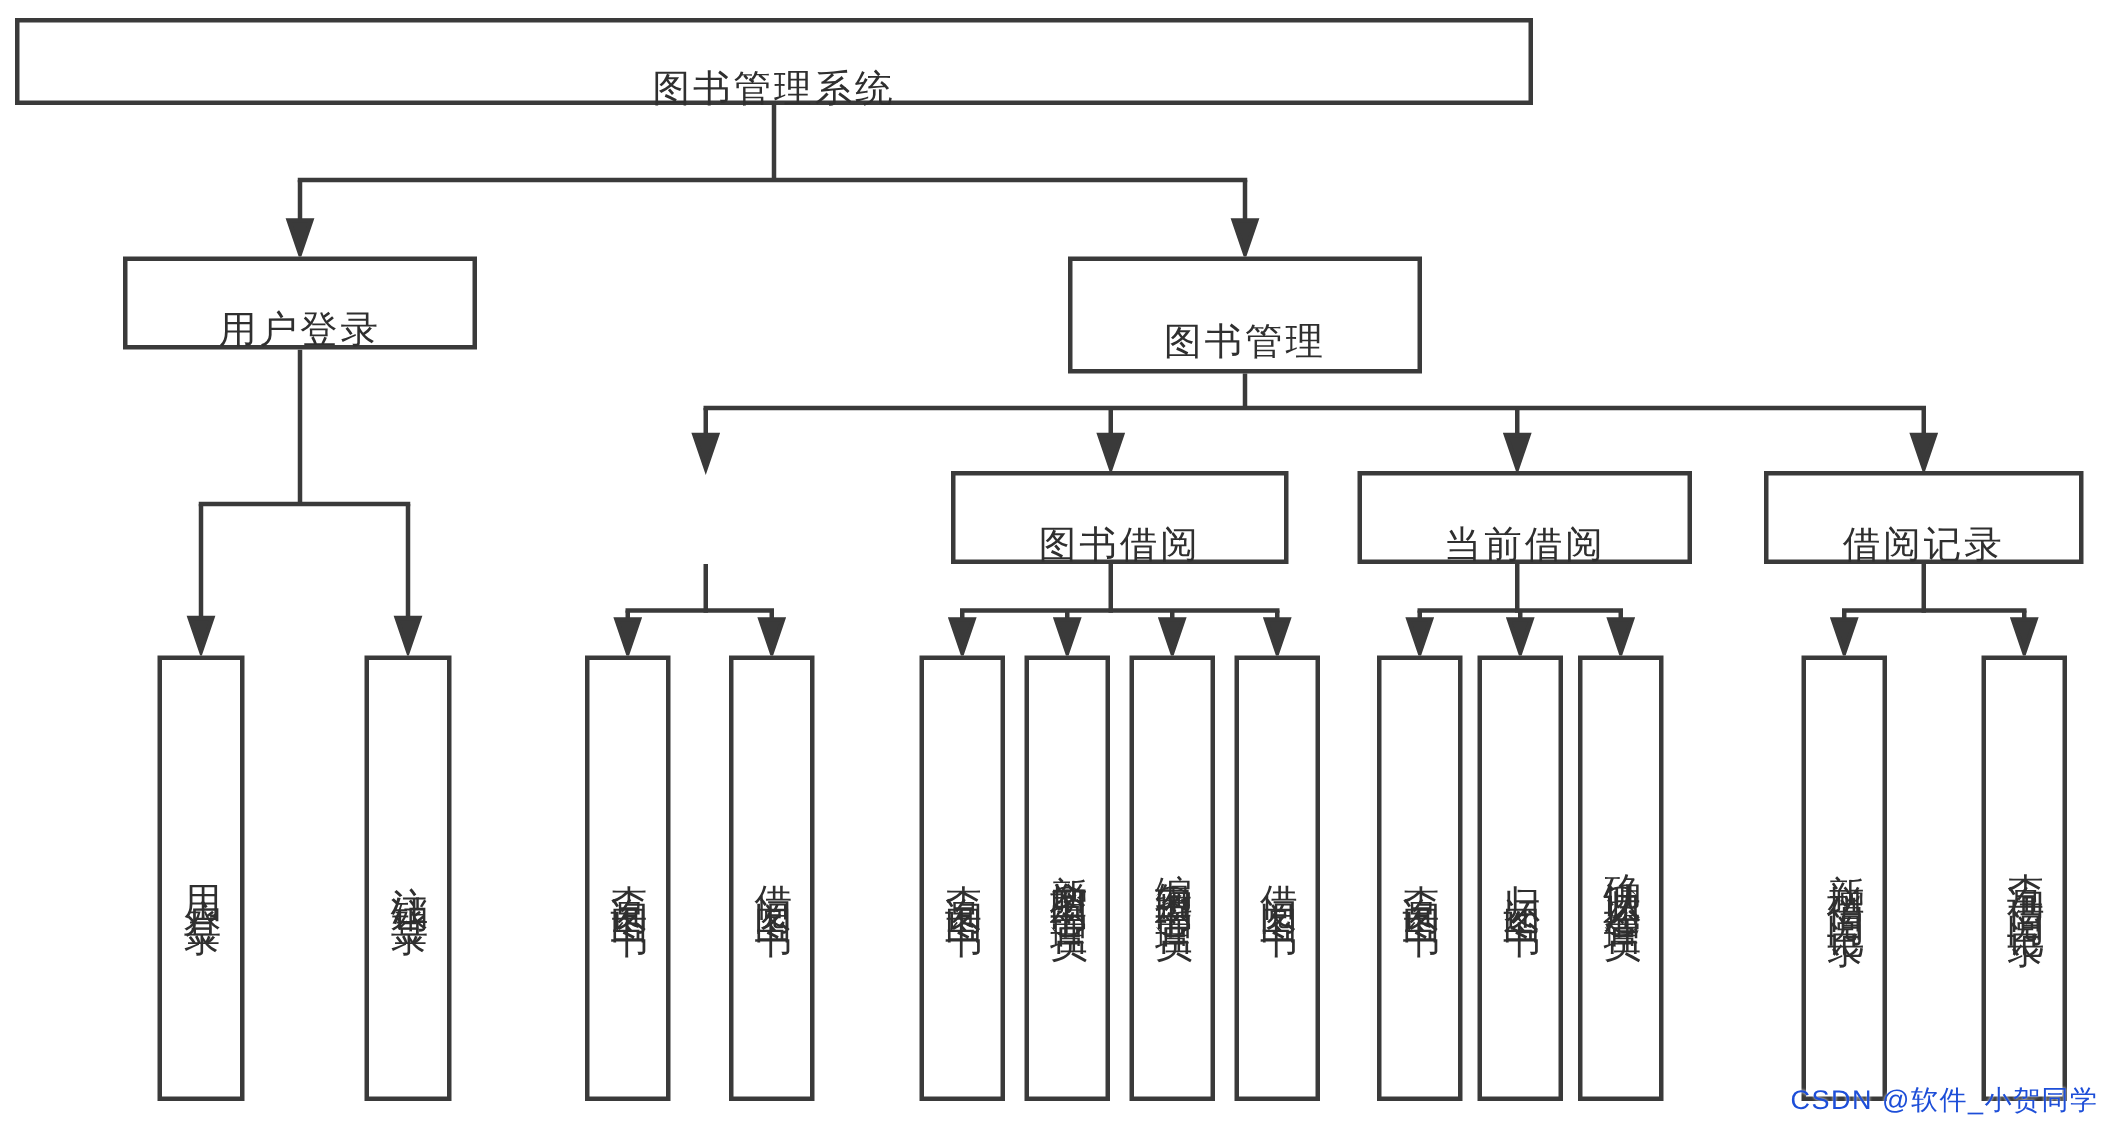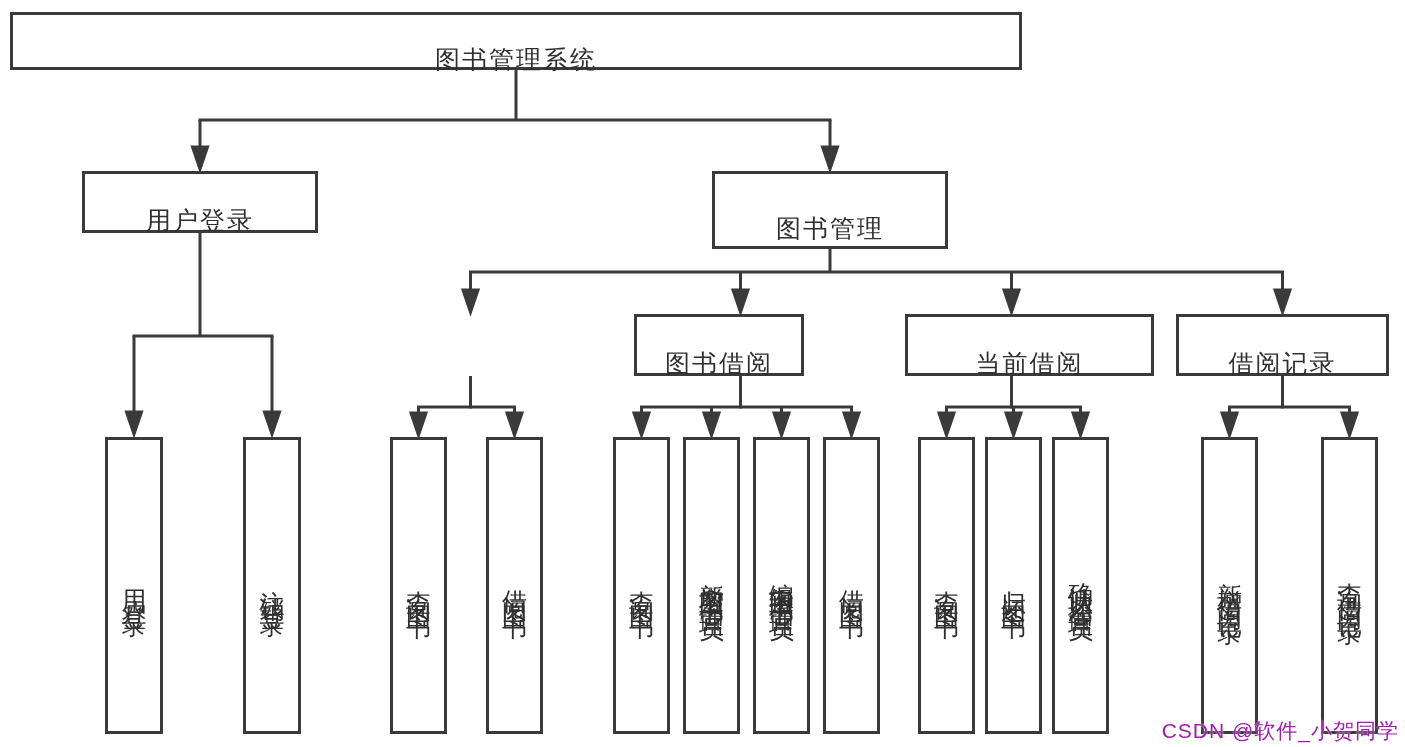--- a/index.html
+++ b/index.html
@@ -28,22 +28,22 @@
     writing-mode:vertical-rl;
     text-orientation:mixed;
     letter-spacing:8px;
     white-space:nowrap;
   }
   .v.tight span{letter-spacing:5px;}
   .watermark{
     position:absolute;
     right:6px;
     bottom:2px;
-    font-size:21px;
-    color:#a21caf;
+    font-size:18px;
+    color:#1d4ed8;
     text-shadow:0 0 2px #ffffff;
     letter-spacing:1px;
     white-space:nowrap;
   }
 </style>
 </head>
 <body>
 
 <div id="stage">
 
@@ -129,24 +129,24 @@
     <span>图书管理系统</span>
   </div>
 
   <div class="box h" style="left:82px;top:171px;width:236px;height:62px">
     <span>用户登录</span>
   </div>
   <div class="box h" style="left:712px;top:171px;width:236px;height:78px">
     <span>图书管理</span>
   </div>
 
-  <div class="box h" style="left:634px;top:314px;width:170px;height:62px">
+  <div class="box h" style="left:634px;top:314px;width:225px;height:62px">
     <span>图书借阅</span>
   </div>
-  <div class="box h" style="left:905px;top:314px;width:249px;height:62px">
+  <div class="box h" style="left:905px;top:314px;width:223px;height:62px">
     <span>当前借阅</span>
   </div>
   <div class="box h" style="left:1176px;top:314px;width:213px;height:62px">
     <span>借阅记录</span>
   </div>
 
   <div class="box v" style="left:105px;top:437px;width:58px;height:297px">
     <span>用户登录</span>
   </div>
   <div class="box v" style="left:243px;top:437px;width:58px;height:297px">

